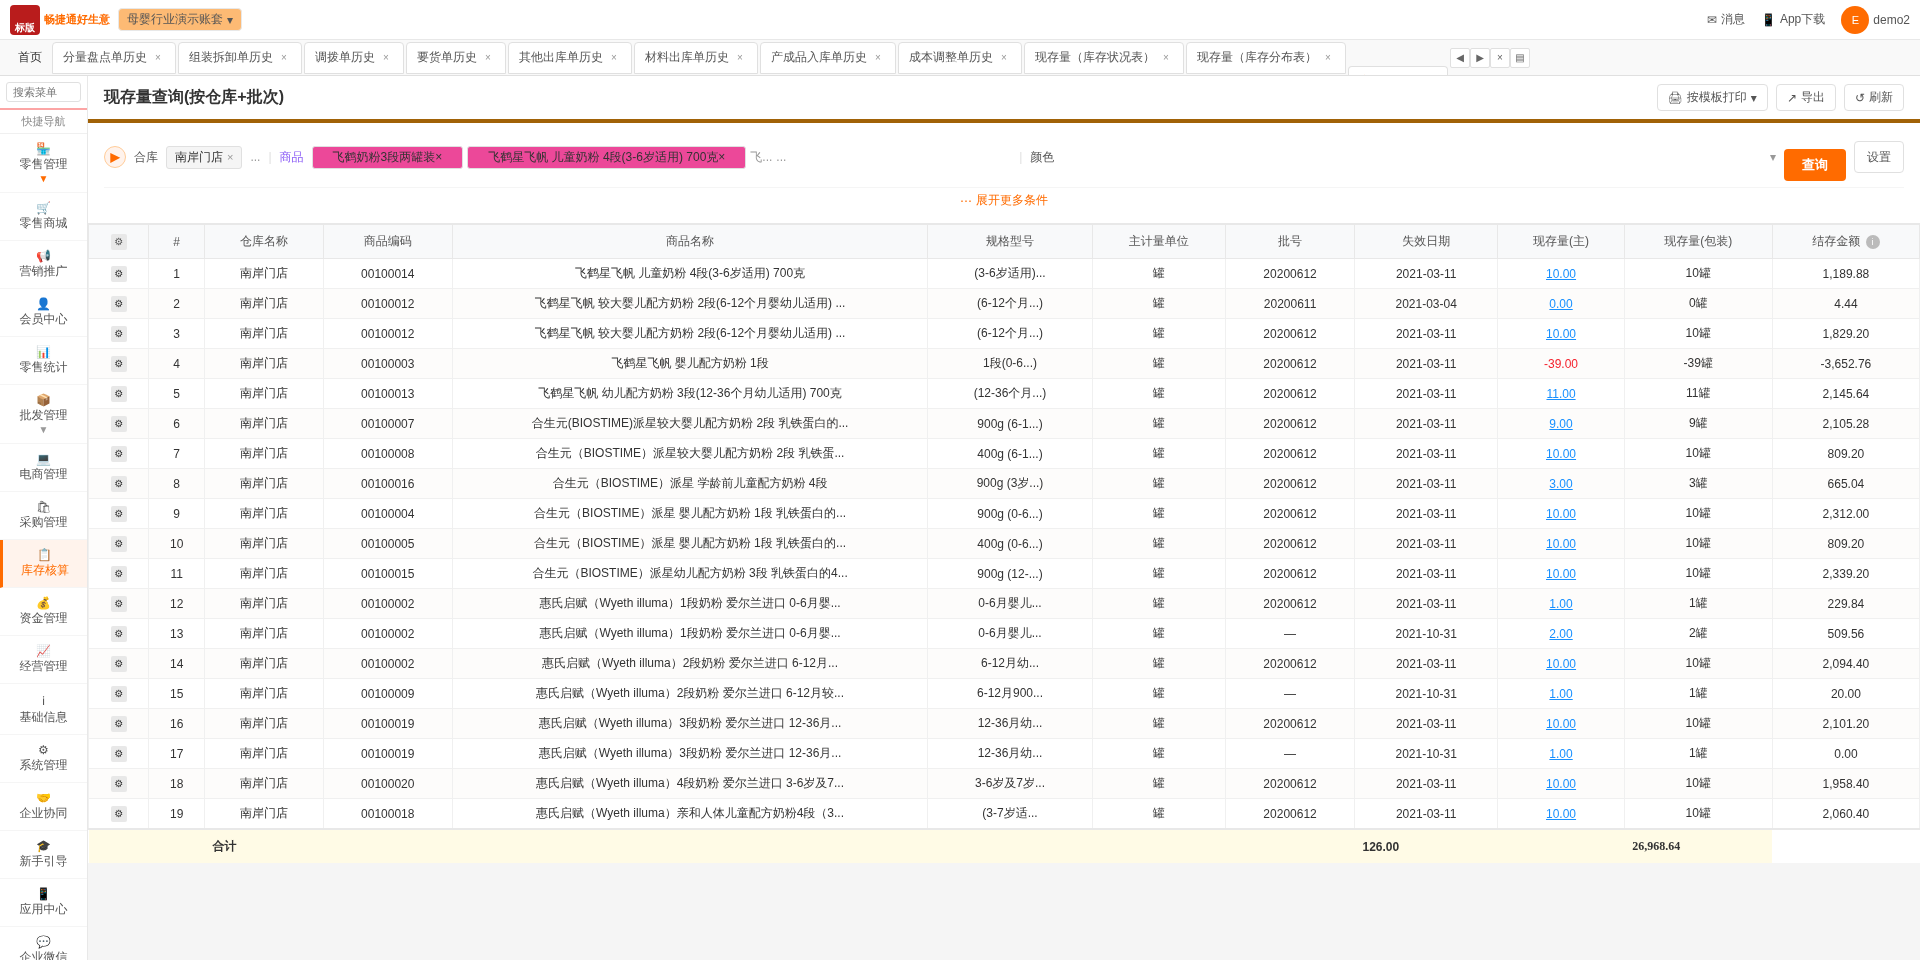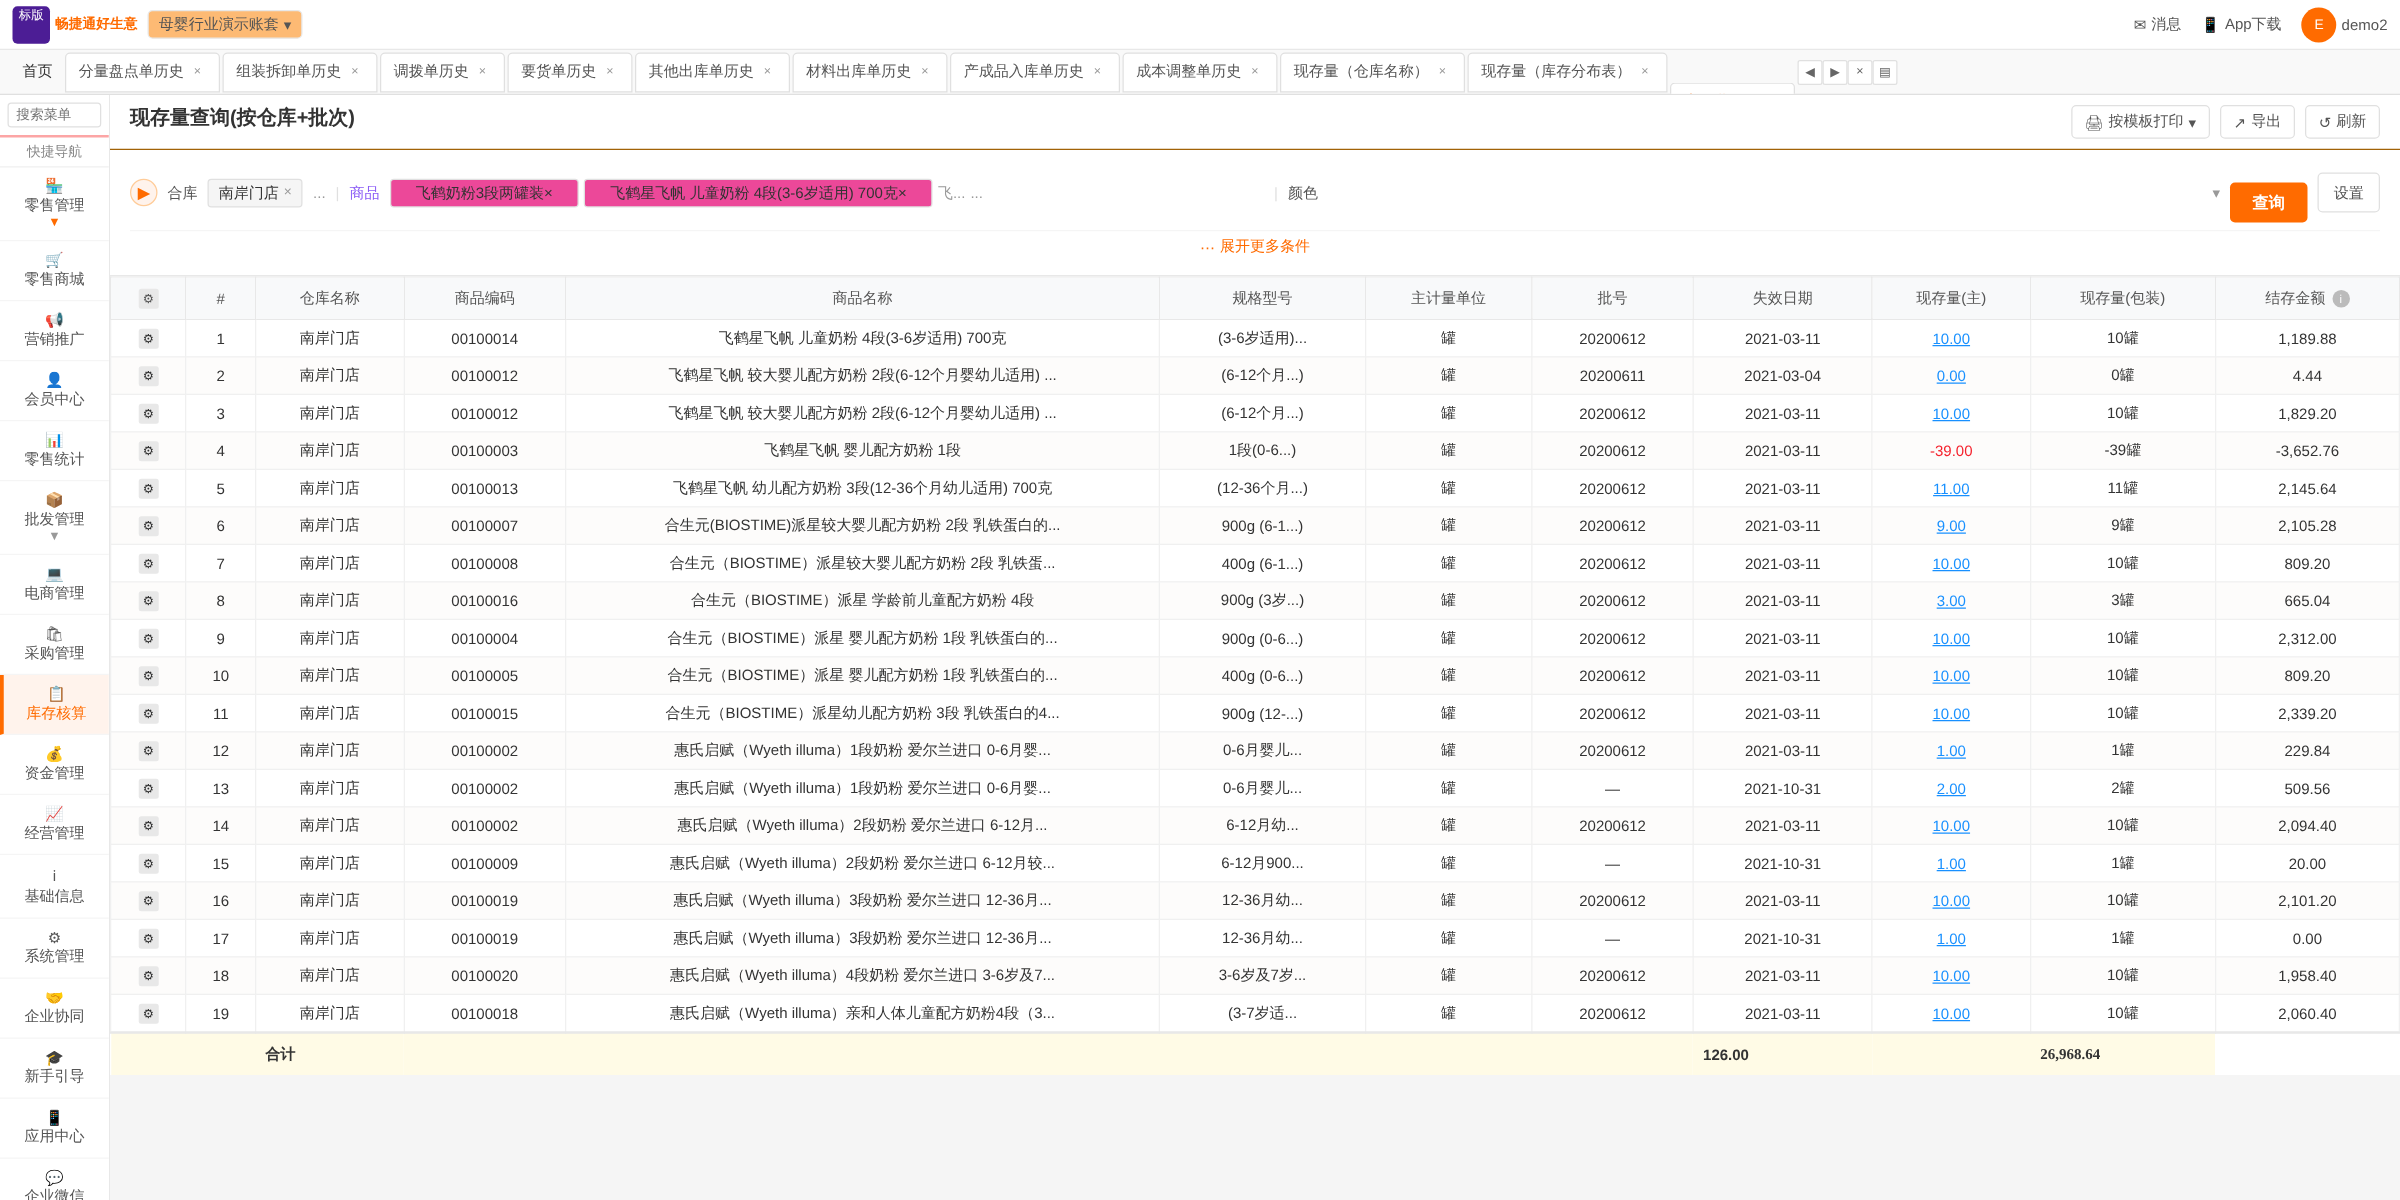--- a/index.html
+++ b/index.html
@@ -2,21 +2,21 @@
 <html><head>
   <meta charset="utf-8">
   <style>
     * { box-sizing: border-box; margin: 0; padding: 0; }
     body { font-family: 'Microsoft YaHei', Arial, sans-serif; font-size: 12px; background: #f5f5f5; color: #333; overflow: hidden; }
 
     
     .top-bar { height: 40px; background: #fff; display: flex; align-items: center; border-bottom: 1px solid #e8e8e8; padding: 0 10px; justify-content: space-between; }
     .top-bar-left { display: flex; align-items: center; gap: 8px; }
     .logo-area { display: flex; align-items: center; gap: 4px; }
-    .logo-icon { width: 30px; height: 30px; background: #4c1d95; border-radius: 4px; display: flex; align-items: flex-start; justify-content: center; color: #fff; font-size: 10px; font-weight: normal; }
+    .logo-icon { width: 30px; height: 30px; background: #b91c1c; border-radius: 4px; display: flex; align-items: flex-end; justify-content: center; color: #fff; font-size: 10px; font-weight: bold; }
     .logo-text { font-size: 11px; color: #ff6b00; font-weight: bold; line-height: 1.2; }
     .org-select { display: flex; align-items: center; gap: 4px; border: 1px solid #e8e8e8; border-radius: 4px; padding: 2px 8px; cursor: pointer; font-size: 12px; color: #555; background: #fdba74; }
     .top-bar-right { display: flex; align-items: center; gap: 16px; }
     .top-bar-btn { display: flex; align-items: center; gap: 4px; color: #555; cursor: pointer; font-size: 12px; }
     .avatar { width: 28px; height: 28px; border-radius: 50%; background: #ff6b00; display: flex; align-items: center; justify-content: center; color: #fff; font-size: 11px; }
 
     
     .tab-bar { height: 36px; background: #f9f9f9; border-bottom: 1px solid #e0e0e0; display: flex; align-items: center; padding: 0 8px; overflow: hidden; }
     .tab-item { height: 32px; display: flex; align-items: center; padding: 0 10px; border: 1px solid #e0e0e0; border-radius: 4px 4px 0 0; background: #fff; margin-right: 2px; cursor: pointer; white-space: nowrap; font-size: 12px; color: #555; gap: 4px; position: relative; }
     .tab-item.active { background: #fff; border-bottom-color: #fff; color: #ff6b00; margin-top: 48px; }
@@ -30,21 +30,21 @@
     
     .sidebar { width: 88px; background: #fff; border-right: 1px solid #e8e8e8; display: flex; flex-direction: column; overflow-y: auto; }
     .sidebar-search { padding: 6px; border-bottom: 2px solid #fca5a5; }
     .sidebar-search input { width: 100%; border: 1px solid #e0e0e0; border-radius: 3px; padding: 3px 6px; font-size: 11px; color: #555; }
     .sidebar-quick { padding: 4px 8px; font-size: 11px; color: #888; border-bottom: 1px solid #f0f0f0; cursor: pointer; text-align: center; height: 28px; display: flex; align-items: center; justify-content: center; gap: 4px; }
     .sidebar-menu-item { padding: 8px 6px; text-align: center; cursor: pointer; font-size: 12px; color: #555; border-bottom: 1px solid #f5f5f5; }
     .sidebar-menu-item.active { background: #fff3ec; color: #ff6b00; border-left: 3px solid #ff6b00; }
 
     
     .main { flex: 1; overflow: hidden; display: flex; flex-direction: column; background: #f5f5f5; }
-    .page-header { background: #fff; padding: 8px 16px; border-bottom: 1px solid #a16207; display: flex; align-items: flex-start; justify-content: space-between; }
+    .page-header { background: #fff; padding: 8px 16px; border-bottom: 4px solid #a16207; display: flex; align-items: center; justify-content: space-between; }
     .page-title { font-size: 16px; font-weight: bold; color: #333; }
     .page-actions { display: flex; align-items: center; gap: 8px; }
     .btn-print { display: flex; align-items: center; gap: 4px; border: 1px solid #e0e0e0; border-radius: 4px; padding: 4px 10px; cursor: pointer; font-size: 12px; color: #555; background: #fff; }
     .btn-export { display: flex; align-items: center; gap: 4px; border: 1px solid #e0e0e0; border-radius: 4px; padding: 4px 10px; cursor: pointer; font-size: 12px; color: #555; background: #fff; }
     .btn-refresh { display: flex; align-items: center; gap: 4px; border: 1px solid #e0e0e0; border-radius: 4px; padding: 4px 10px; cursor: pointer; font-size: 12px; color: #555; background: #fff; }
 
     
     .filter-area { background: #fff; padding: 10px 16px; border-bottom: 1px solid #e8e8e8; }
     .filter-row { display: flex; align-items: center; gap: 8px; flex-wrap: wrap; }
     .filter-expand-btn { color: #ff6b00; background: #fff3ec; border: 1px solid #ffcc99; border-radius: 50%; width: 22px; height: 22px; display: flex; align-items: center; justify-content: center; cursor: pointer; font-size: 12px; font-weight: bold; }
@@ -142,21 +142,21 @@
   </div>
   <div class="tab-item">
     <span>产成品入库单历史</span>
     <span class="close-btn">×</span>
   </div>
   <div class="tab-item">
     <span>成本调整单历史</span>
     <span class="close-btn">×</span>
   </div>
   <div class="tab-item">
-    <span>现存量（仓库名称）</span>
+    <span>现存量（库存状况表）</span>
     <span class="close-btn">×</span>
   </div>
   <div class="tab-item">
     <span>现存量（库存分布表）</span>
     <span class="close-btn">×</span>
   </div>
   <div class="tab-item active">
     <span>库存批次账</span>
     <span class="close-btn">×</span>
   </div>

